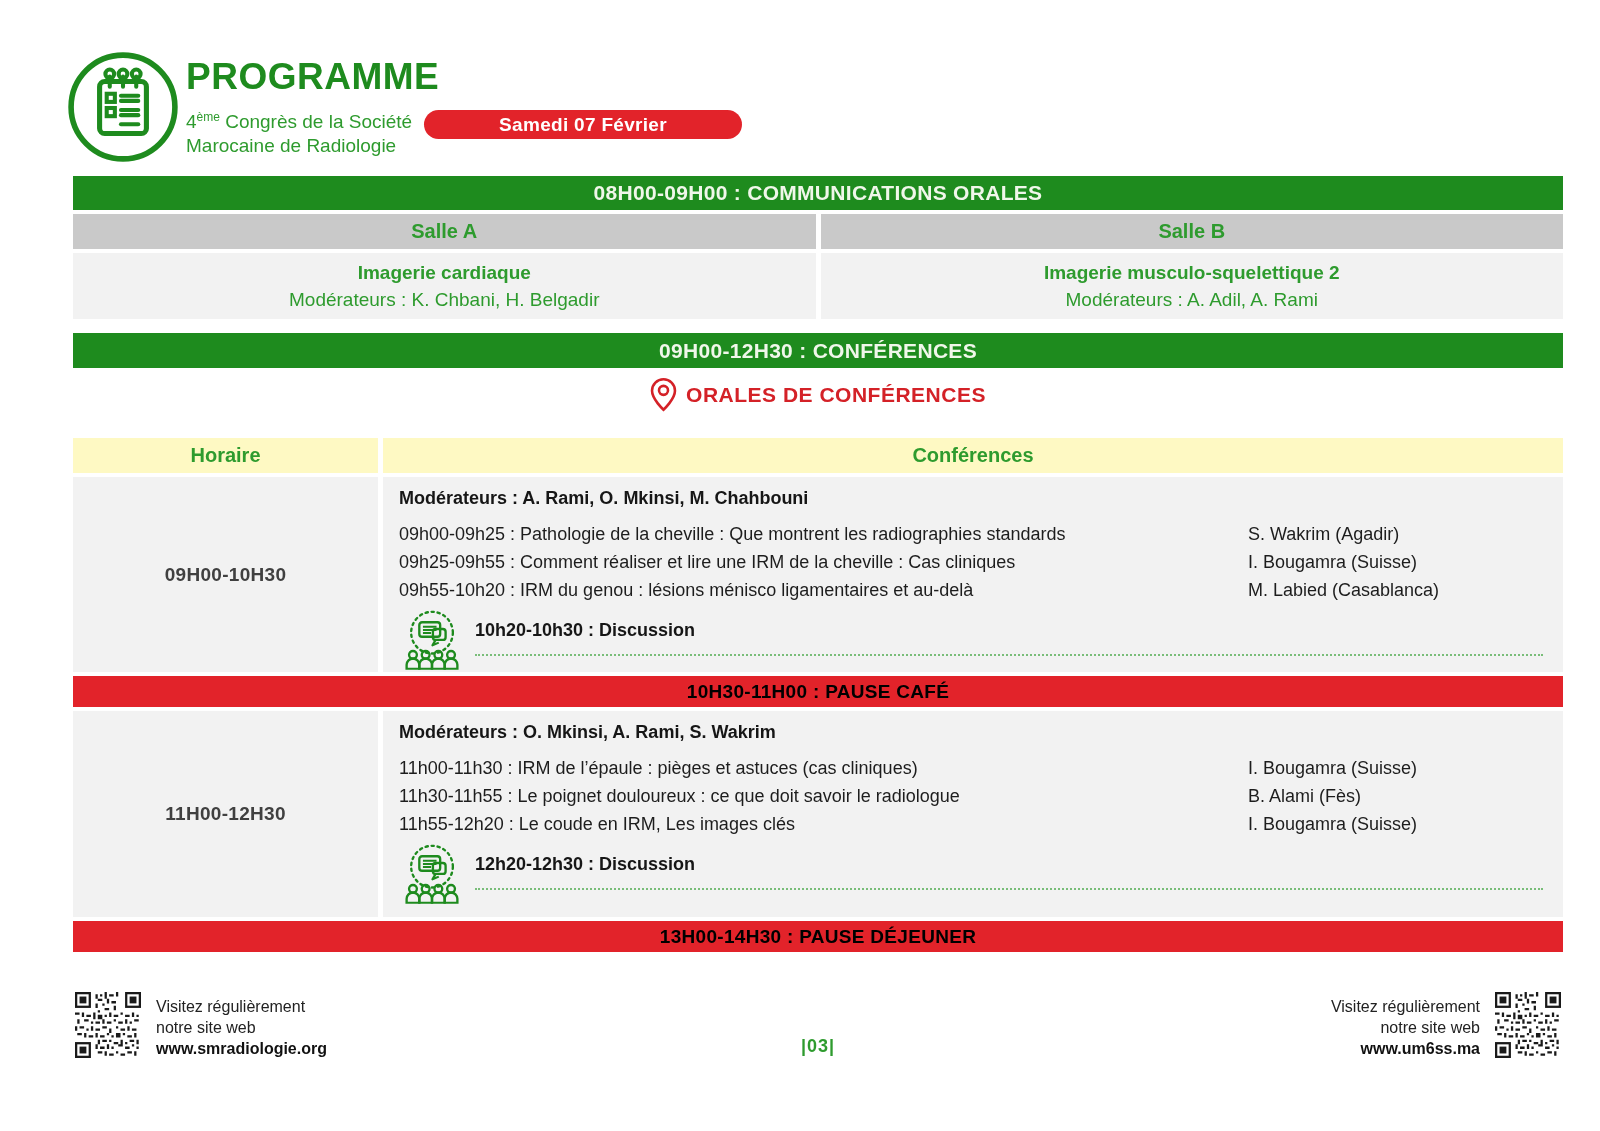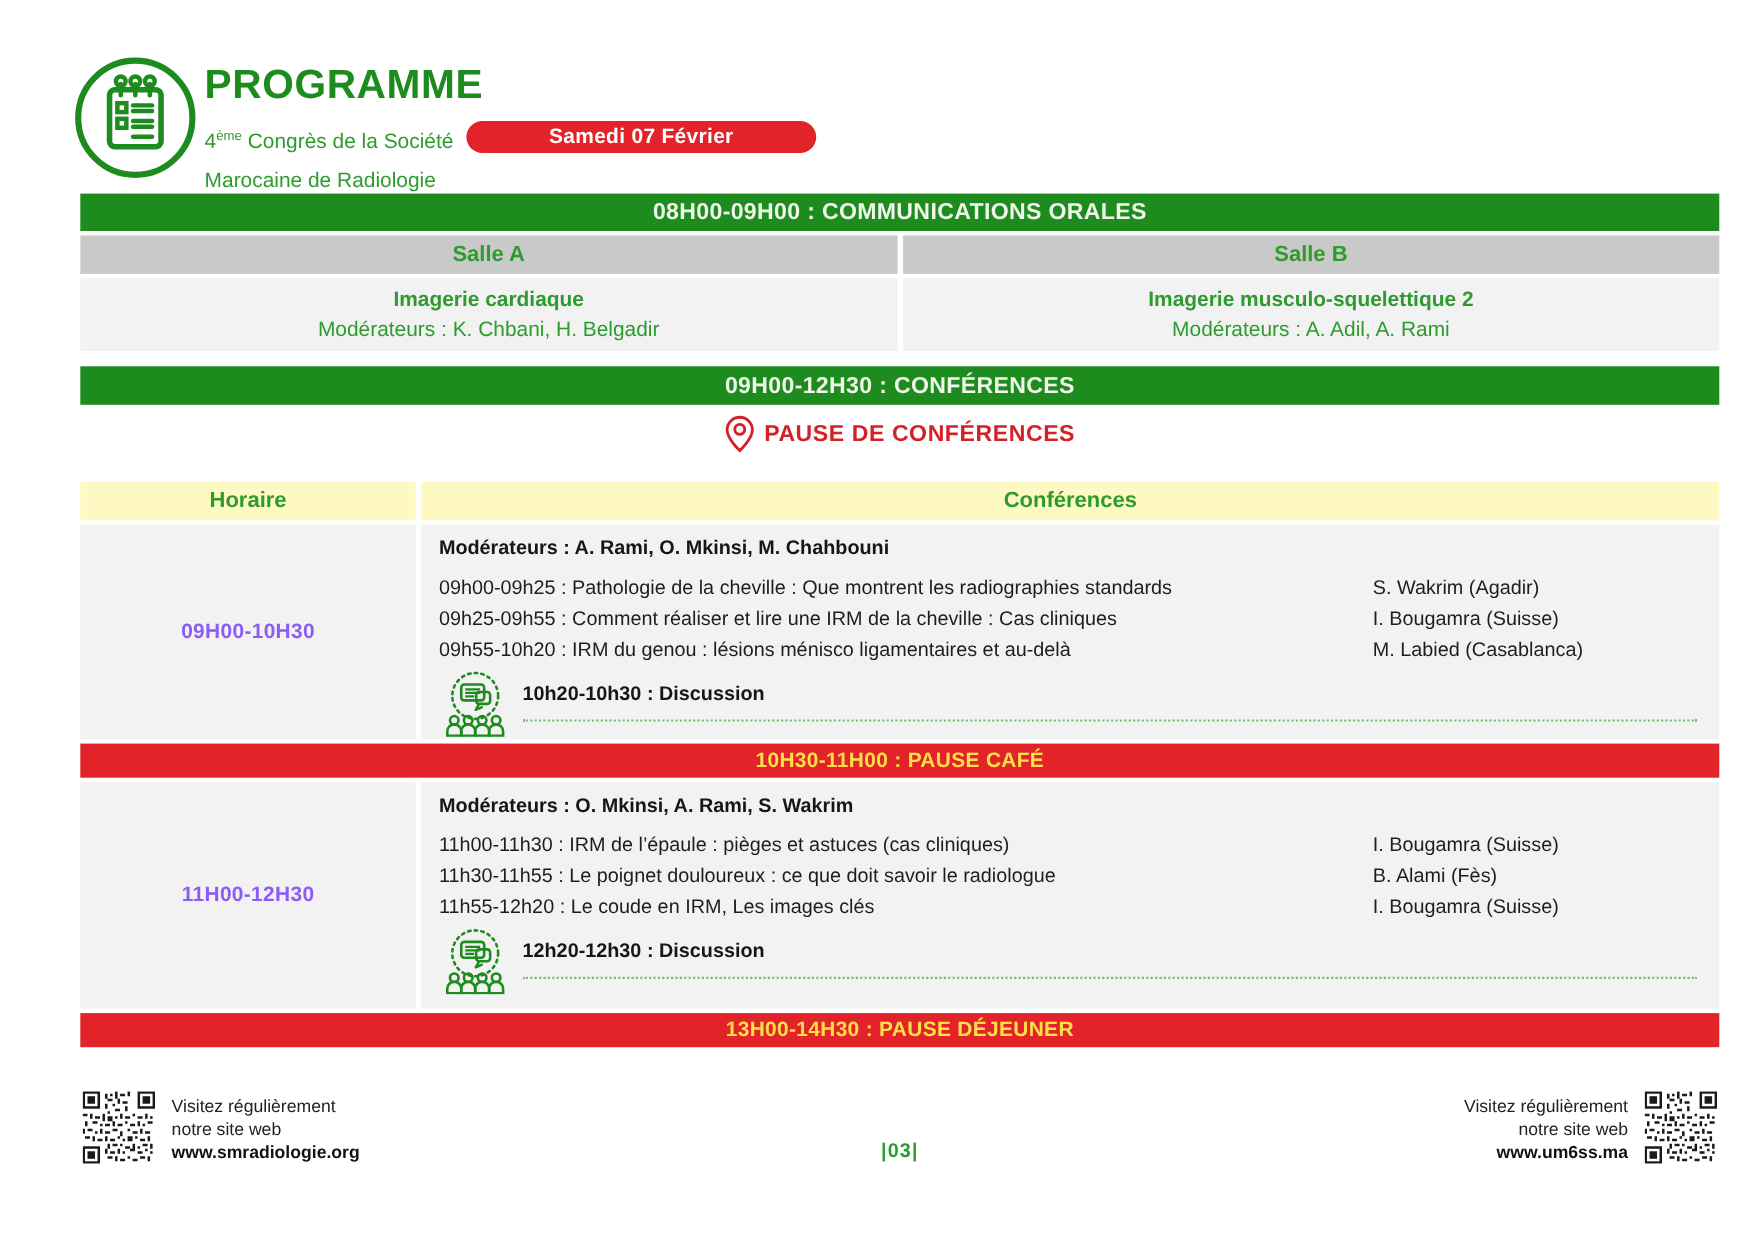--- a/index.html
+++ b/index.html
@@ -4,31 +4,31 @@
 <style>
   * { margin:0; padding:0; box-sizing:border-box; }
   html,body { background:#ffffff; }
   body { font-family:"Liberation Sans", sans-serif; }
   .page { position:relative; width:1600px; height:1131px; background:#fff; overflow:hidden;margin-left:18px; }
 
   
   .logo { position:absolute; left:48px; top:50px; width:114px; height:114px; }
   .title-block { position:absolute; left:168px; top:56px; }
   .main-title { font-size:37px; font-weight:800; letter-spacing:.5px; color:#1e8b1e; }
-  .subtitle { margin-top:7px; font-size:19px; line-height:36px; color:#2e9b2e; font-weight:500; }
+  .subtitle { margin-top:7px; font-size:19px; line-height:24px; color:#2e9b2e; font-weight:500; }
   .subtitle sup { font-size:12px; }
   .date-pill { position:absolute; left:406px; top:110px; width:318px; height:29px;
       background:#e2232a; border-radius:15px; display:flex; align-items:center; justify-content:center;
       color:#fff; font-weight:700; font-size:19px; letter-spacing:.3px; }
 
   
   .band { position:absolute; left:55px; width:1490px; display:flex; align-items:center; justify-content:center;
       font-weight:700; letter-spacing:.3px; }
   .band.green { background:#1e8b1e; color:#f0f7ea; font-size:21px; }
-  .band.red { background:#e2232a; color:#fde047; font-size:19px; }
+  .band.red { background:#e2232a; color:#000000; font-size:19px; }
   .band.b1 { top:176px; height:34px; }
   .band.b2 { top:333px; height:35px; }
   .band.r1 { top:676px; height:31px; }
   .band.r2 { top:921px; height:31px; }
 
   
   .rooms-header, .rooms-body { position:absolute; left:55px; width:1490px; display:grid;
       grid-template-columns:1fr 1fr; column-gap:5px; }
   .rooms-header { top:214px; height:35px; }
   .rooms-header .cell { background:#c9c9c9; display:flex; align-items:center; justify-content:center;
@@ -46,21 +46,21 @@
 
   
   .table-header, .session { position:absolute; left:55px; width:1490px; display:grid;
       grid-template-columns:305px 1fr; column-gap:5px; }
   .table-header { top:438px; height:35px; }
   .table-header .cell { background:#fef9c3; display:flex; align-items:center; justify-content:center;
       color:#2e9b2e; font-weight:700; font-size:20px; }
   .session.s1 { top:477px; height:195px; }
   .session.s2 { top:711px; height:206px; }
   .time-cell { background:#f2f2f2; display:flex; align-items:center; justify-content:center;
-      font-weight:700; font-size:19px; color:#8b5cf6; letter-spacing:.3px; }
+      font-weight:700; font-size:19px; color:#404040; letter-spacing:.3px; }
   .content-cell { background:#f2f2f2; padding:11px 20px 0 16px; }
   .moderators { font-size:18px; font-weight:600; color:#161616; margin-bottom:11px; }
   .talk { display:flex; font-size:18px; font-weight:500; color:#1d1d1d; line-height:28px; }
   .talk-title { flex:1 1 auto; padding-right:10px; }
   .talk-speaker { flex:0 0 295px; }
   .discussion { display:flex; align-items:flex-start; margin-top:3px; }
   .disc-icon { flex:0 0 58px; width:58px; height:64px; margin-left:4px; }
   .disc-body { flex:1 1 auto; margin-left:14px; padding-top:13px; }
   .disc-text { display:block; font-size:18px; font-weight:600; color:#161616;
       padding-bottom:13px; border-bottom:2px dotted #79bd79; }
@@ -175,21 +175,21 @@
       <span class="room-mods">Modérateurs : A. Adil, A. Rami</span>
     </div>
   </div>
 
   <div class="band green b2">09H00-12H30 : CONFÉRENCES</div>
   <div class="location">
     <svg width="27" height="35" viewBox="0 0 24 30">
       <path class="rstroke" stroke-width="2.3" d="M12 1.5C6.4 1.5 1.8 6.1 1.8 11.7c0 7.4 10.2 16.8 10.2 16.8s10.2-9.4 10.2-16.8C22.2 6.1 17.6 1.5 12 1.5z"></path>
       <circle class="rstroke" cx="12" cy="11.3" r="4" stroke-width="2.3"></circle>
     </svg>
-    <span class="location-label">PAUSE DE CONFÉRENCES</span>
+    <span class="location-label">ORALES DE CONFÉRENCES</span>
   </div>
 
   <div class="table-header">
     <div class="cell">Horaire</div>
     <div class="cell">Conférences</div>
   </div>
 
   <div class="session s1">
     <div class="time-cell">09H00-10H30</div>
     <div class="content-cell">

